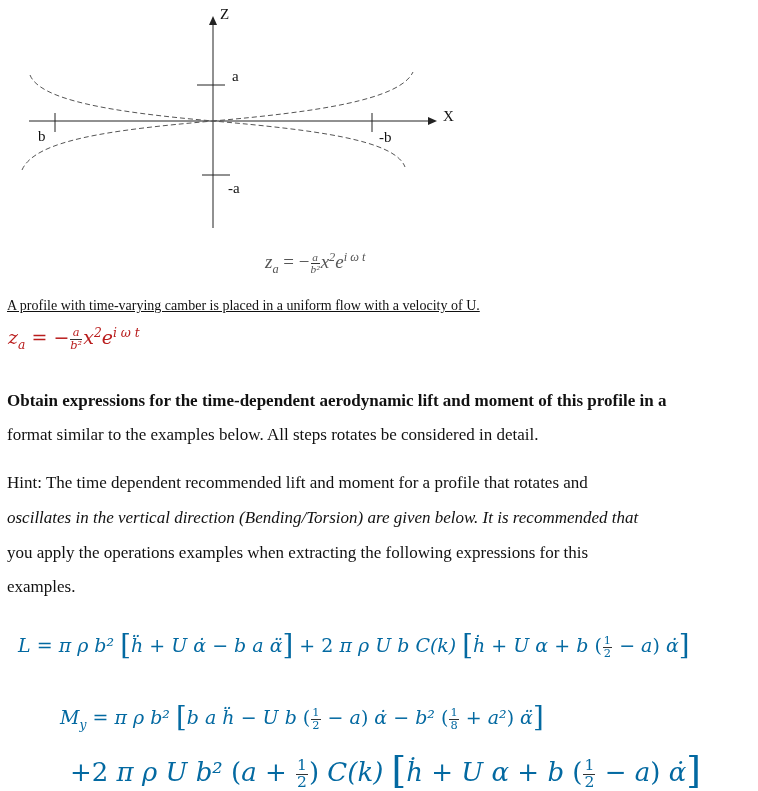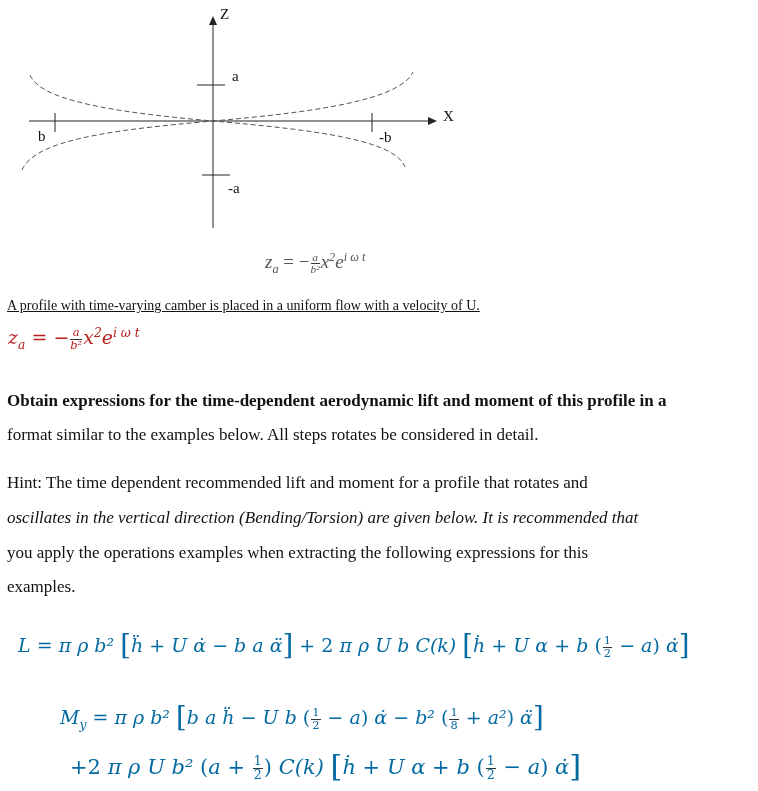--- a/index.html
+++ b/index.html
@@ -64,15 +64,15 @@
 <div class="abs txt" style="left:7px;top:543px;">you apply the operations examples when extracting the following expressions for this</div>
 <div class="abs txt" style="left:7px;top:577px;">examples.</div>
 
 <div class="abs math" style="left:18px;top:628px;font-size:19px;">
   L <span class="up">=</span> π ρ b² <span class="big">[</span>ḧ <span class="up">+</span> U α̇ <span class="up">−</span> b a α̈<span class="big">]</span> <span class="up">+</span> <span class="up">2</span> π ρ U b C(k) <span class="big">[</span>ḣ <span class="up">+</span> U α <span class="up">+</span> b <span class="up">(</span><span class="frac up"><span class="num">1</span><span>2</span></span> <span class="up">−</span> a<span class="up">)</span> α̇<span class="big">]</span>
 </div>
 
 <div class="abs math" style="left:16px;top:700px;font-size:19px;margin-left:44px;">
   M<sub>y</sub> <span class="up">=</span> π ρ b² <span class="big">[</span>b a ḧ <span class="up">−</span> U b <span class="up">(</span><span class="frac up"><span class="num">1</span><span>2</span></span> <span class="up">−</span> a<span class="up">)</span> α̇ <span class="up">−</span> b² <span class="up">(</span><span class="frac up"><span class="num">1</span><span>8</span></span> <span class="up">+</span> a²<span class="up">)</span> α̈<span class="big">]</span>
 </div>
-<div class="abs math" style="left:70px;top:748px;font-size:21px;">
+<div class="abs math" style="left:70px;top:748px;font-size:26px;">
   <span class="up">+2</span> π ρ U b² <span class="up">(</span>a <span class="up">+</span> <span class="frac up"><span class="num">1</span><span>2</span></span><span class="up">)</span> C(k) <span class="big">[</span>ḣ <span class="up">+</span> U α <span class="up">+</span> b <span class="up">(</span><span class="frac up"><span class="num">1</span><span>2</span></span> <span class="up">−</span> a<span class="up">)</span> α̇<span class="big">]</span>
 </div>
 
 </body></html>

